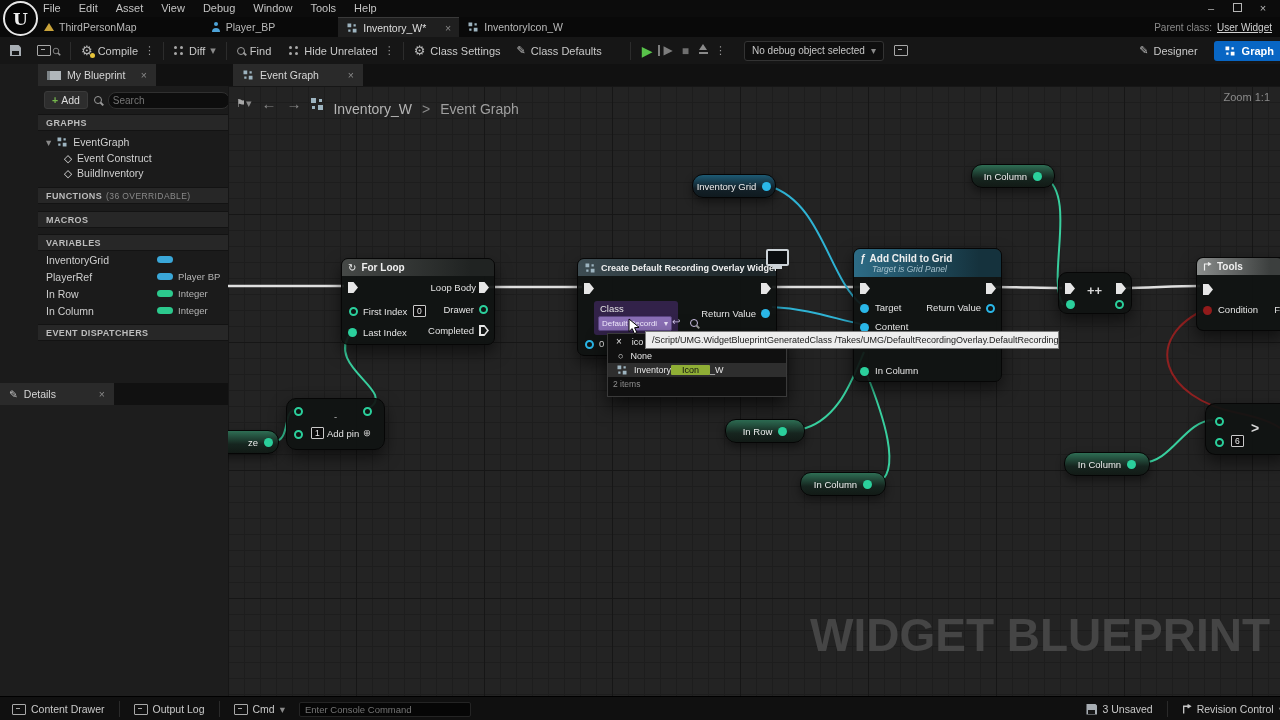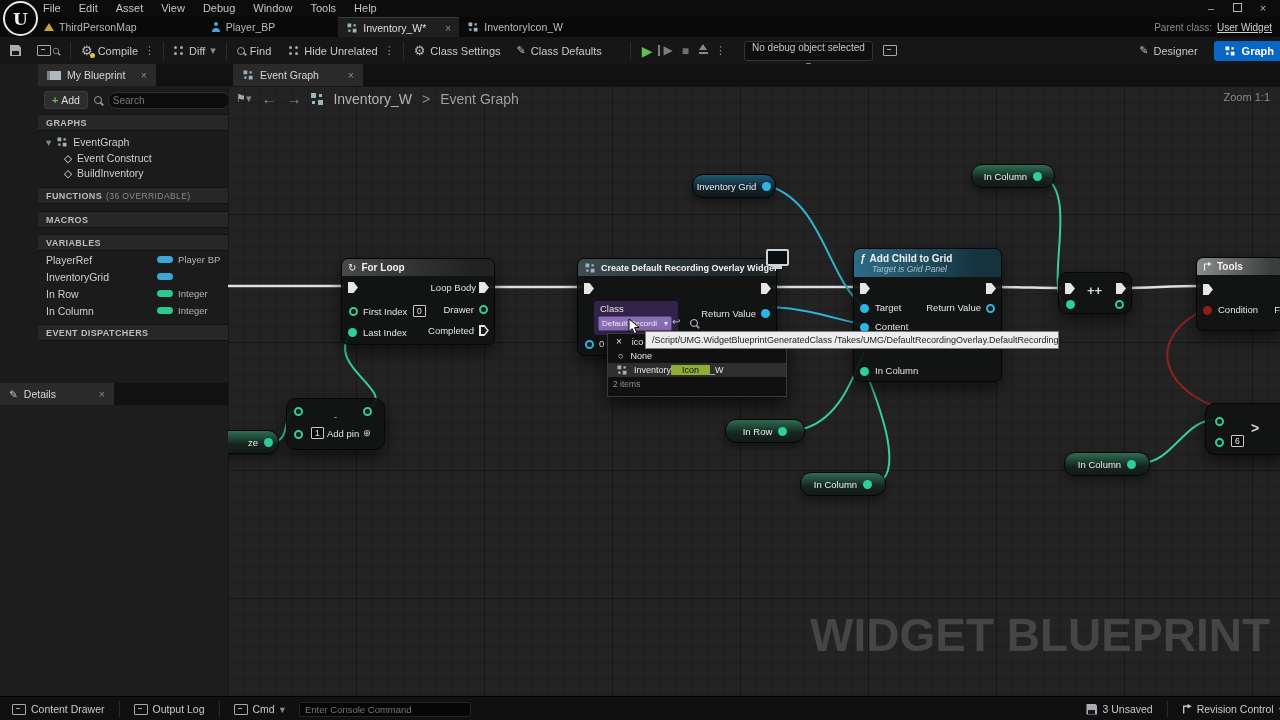--- a/index.html
+++ b/index.html
@@ -19,21 +19,21 @@
   .atab{height:20px;display:flex;align-items:center;gap:5px;padding:0 8px;font-size:10.5px;color:#b9b9b9;}
   .atab.active{background:#1f1f1f;border-top:1px solid #3a3a3a;color:#dedede;}
   .winbtn{width:26px;text-align:center;color:#b5b5b5;font-size:11px;line-height:15px;}
   .toolbar{left:0;top:37px;width:1280px;height:27px;background:#161616;border-bottom:1px solid #060606;}
   .tbtn{display:flex;align-items:center;gap:5px;color:#c9c9c9;font-size:11px;padding:0 4px;}
   .tsep{width:1px;height:18px;background:#2c2c2c;margin:0 6px;}
   .dots{color:#9a9a9a;font-size:11px;padding:0 2px;}
   .graphbtn{background:#0866c4;border-radius:3px;color:#fff;font-weight:bold;height:20px;
             display:flex;align-items:center;gap:6px;padding:0 10px;}
   .debugdd{background:#0e0e0e;border:1px solid #333;border-radius:3px;height:18px;
-           display:flex;align-items:center;gap:6px;padding:0 7px;color:#c6c6c6;font-size:10px;flex-direction:column;}
+           display:flex;align-items:center;gap:6px;padding:0 7px;color:#c6c6c6;font-size:10px;}
 
   
   .lpanel{left:0;top:64px;width:228px;height:632px;background:#1b1b1b;border-right:1px solid #000;padding-left:38px;}
   .tabstrip{height:22px;background:#111;display:flex;}
   .ptab{background:#2a2a2a;height:22px;display:flex;align-items:center;gap:6px;padding:0 9px;color:#d6d6d6;font-size:10.5px;}
   .addbtn{background:#2d2d2d;border:1px solid #3a3a3a;border-radius:3px;height:16px;
           display:flex;align-items:center;gap:3px;padding:0 7px;color:#ddd;font-size:10.5px;}
   .plus{color:#76b94d;font-weight:bold;}
   .search{background:#0d0d0d;border:1px solid #303030;border-radius:8px;height:15px;width:112px;
           color:#bbb;font-size:10px;padding:0 4px;outline:none;font-family:"Liberation Sans",sans-serif;}
@@ -77,21 +77,21 @@
   .maxbox{width:7px;height:7px;border:1px solid #b5b5b5;display:inline-block;}
 
   
   .gstrip{left:228px;top:64px;width:1052px;height:22px;background:#111;}
   .canvas{left:228px;top:86px;width:1052px;height:610px;background-color:#232323;
     background-image:
       linear-gradient(#161616 1px,transparent 1px),linear-gradient(90deg,#161616 1px,transparent 1px),
       linear-gradient(#1d1d1d 1px,transparent 1px),linear-gradient(90deg,#1d1d1d 1px,transparent 1px);
     background-size:128px 128px,128px 128px,16px 16px,16px 16px;overflow:hidden;}
   .watermark{position:absolute;right:10px;top:522px;font-size:46px;font-weight:bold;color:#454545;letter-spacing:0;}
-  .crumb{color:#9f9f9f;font-size:14px;}
+  .crumb{color:#9f9f9f;font-size:14px;margin-top:11px;}
   .node{position:absolute;background:rgba(16,19,18,0.93);border:1px solid #060606;border-radius:7px;
         box-shadow:0 7px 16px rgba(0,0,0,.55);}
   .nhdr{height:17px;border-radius:6px 6px 0 0;display:flex;align-items:center;gap:5px;padding:0 6px;
         font-weight:bold;color:#efefef;font-size:10px;white-space:nowrap;overflow:hidden;}
   .hdr-gray{background:linear-gradient(90deg,#464947,#202322 85%);}
   .hdr-blue{background:linear-gradient(90deg,#2d6c86,#15323d 85%);}
   .hdr-steel{background:linear-gradient(90deg,#3d4c52,#1d2629 85%);}
   .hdr-light{background:linear-gradient(90deg,#8a8d8c,#3c3f3e 85%);}
   .exec{width:10px;height:11px;background:#e6e6e6;clip-path:polygon(0 0,55% 0,100% 50%,55% 100%,0 100%);position:absolute;}
   .exec.hollow::after{content:"";position:absolute;left:2px;top:2px;right:2px;bottom:2px;background:#131615;
@@ -299,30 +299,30 @@
     </div>
     <div class="sechdr" style="margin-top:7px;">
       <span>MACROS</span>
       <span class="cplus">⊕</span>
     </div>
     <div class="sechdr" style="margin-top:6px;">
       <span>VARIABLES</span>
       <span class="cplus">⊕</span>
     </div>
     <div class="trow" style="height:17px;">
+      <span style="width:108px;">InventoryGrid</span>
+      <span class="vpill" style="background:#3aa7d8;"></span>
+      <span style="width:52px;font-size:9.5px;color:#b5b5b5;"></span>
+      <span class="bell"></span>
+      <span class="eyec"></span>
+    </div>
+    <div class="trow" style="height:17px;">
       <span style="width:108px;">PlayerRef</span>
       <span class="vpill" style="background:#3aa7d8;"></span>
       <span style="width:52px;font-size:9.5px;color:#b5b5b5;">Player BP</span>
-      <span class="bell"></span>
-      <span class="eyec"></span>
-    </div>
-    <div class="trow" style="height:17px;">
-      <span style="width:108px;">InventoryGrid</span>
-      <span class="vpill" style="background:#3aa7d8;"></span>
-      <span style="width:52px;font-size:9.5px;color:#b5b5b5;"></span>
       <span class="bell"></span>
       <span class="eyec"></span>
     </div>
     <div class="trow" style="height:17px;">
       <span style="width:108px;">In Row</span>
       <span class="vpill" style="background:#2cc98d;"></span>
       <span style="width:52px;font-size:9.5px;color:#b5b5b5;">Integer</span>
       <span class="bell"></span>
       <span class="eyec"></span>
     </div>

